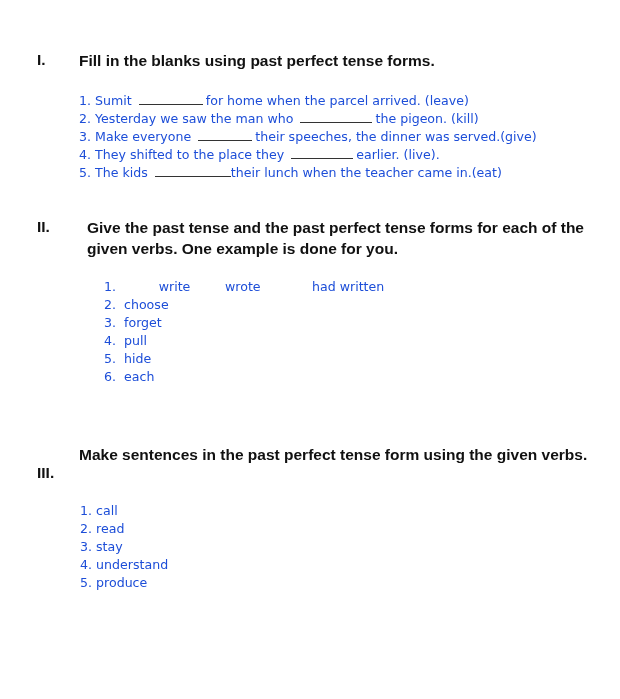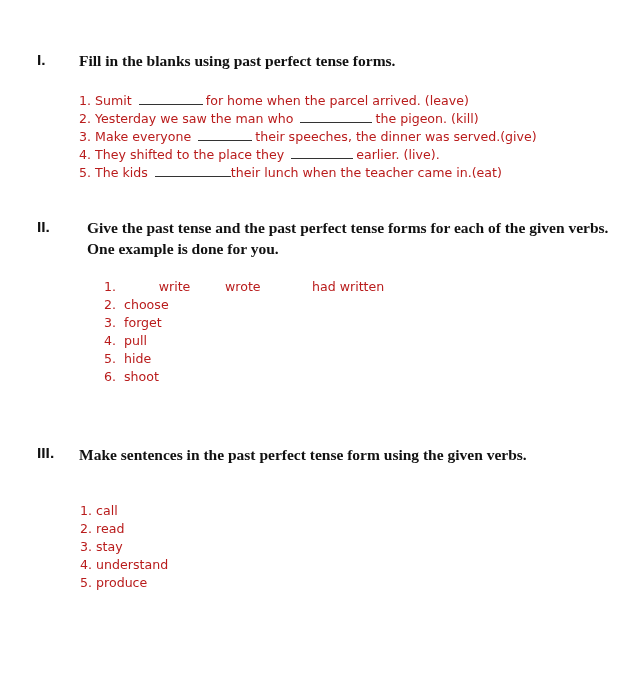--- a/index.html
+++ b/index.html
@@ -10,21 +10,21 @@
     body {
       width: 620px;
       height: 699px;
       position: relative;
       overflow: hidden;
       font-family: "DejaVu Sans", sans-serif;
       color: #2a2a2a;
     }
     .section-heading {
       position: absolute;
-      font-family: Liberation Serif, serif;
+      font-family: Liberation Sans, sans-serif;
       font-weight: bold;
       font-size: 15.5px;
       color: #111111;
       line-height: 21px;
     }
     .roman {
       position: absolute;
       left: 37px;
       font-family: "Liberation Sans", sans-serif;
       font-weight: bold;
@@ -36,21 +36,21 @@
       left: 79px;
       width: 530px;
     }
     .list {
       position: absolute;
       margin: 0;
       padding: 0;
       list-style: none;
       font-family: "DejaVu Sans", sans-serif;
       font-size: 12.6px;
-      color: #b91c1c;
+      color: #1d4ed8;
     }
     .list li {
       height: 18px;
       line-height: 18px;
       white-space: nowrap;
     }
     .blank {
       display: inline-block;
       border-bottom: 1px solid #333;
       height: 11px;
@@ -111,27 +111,27 @@
     <li>
       <span class="col" style="width:20px;">3.</span><span class="col">forget</span>
     </li>
     <li>
       <span class="col" style="width:20px;">4.</span><span class="col">pull</span>
     </li>
     <li>
       <span class="col" style="width:20px;">5.</span><span class="col">hide</span>
     </li>
     <li>
-      <span class="col" style="width:20px;">6.</span><span class="col">shoot</span>
+      <span class="col" style="width:20px;">6.</span><span class="col">each</span>
     </li>
   </ul>
 </div>
 
 <div>
-  <div class="roman" style="top:444px;">III.</div>
+  <div class="roman" style="top:464px;">III.</div>
   <div class="section-heading heading-text" style="top:444px;">Make sentences in the past perfect tense form using the given verbs.</div>
 
   <ul class="list" style="left:80px; top:502px;">
     <li>
       <span>1.</span>
       <span>call</span>
     </li>
     <li>
       <span>2.</span>
       <span>read</span>

